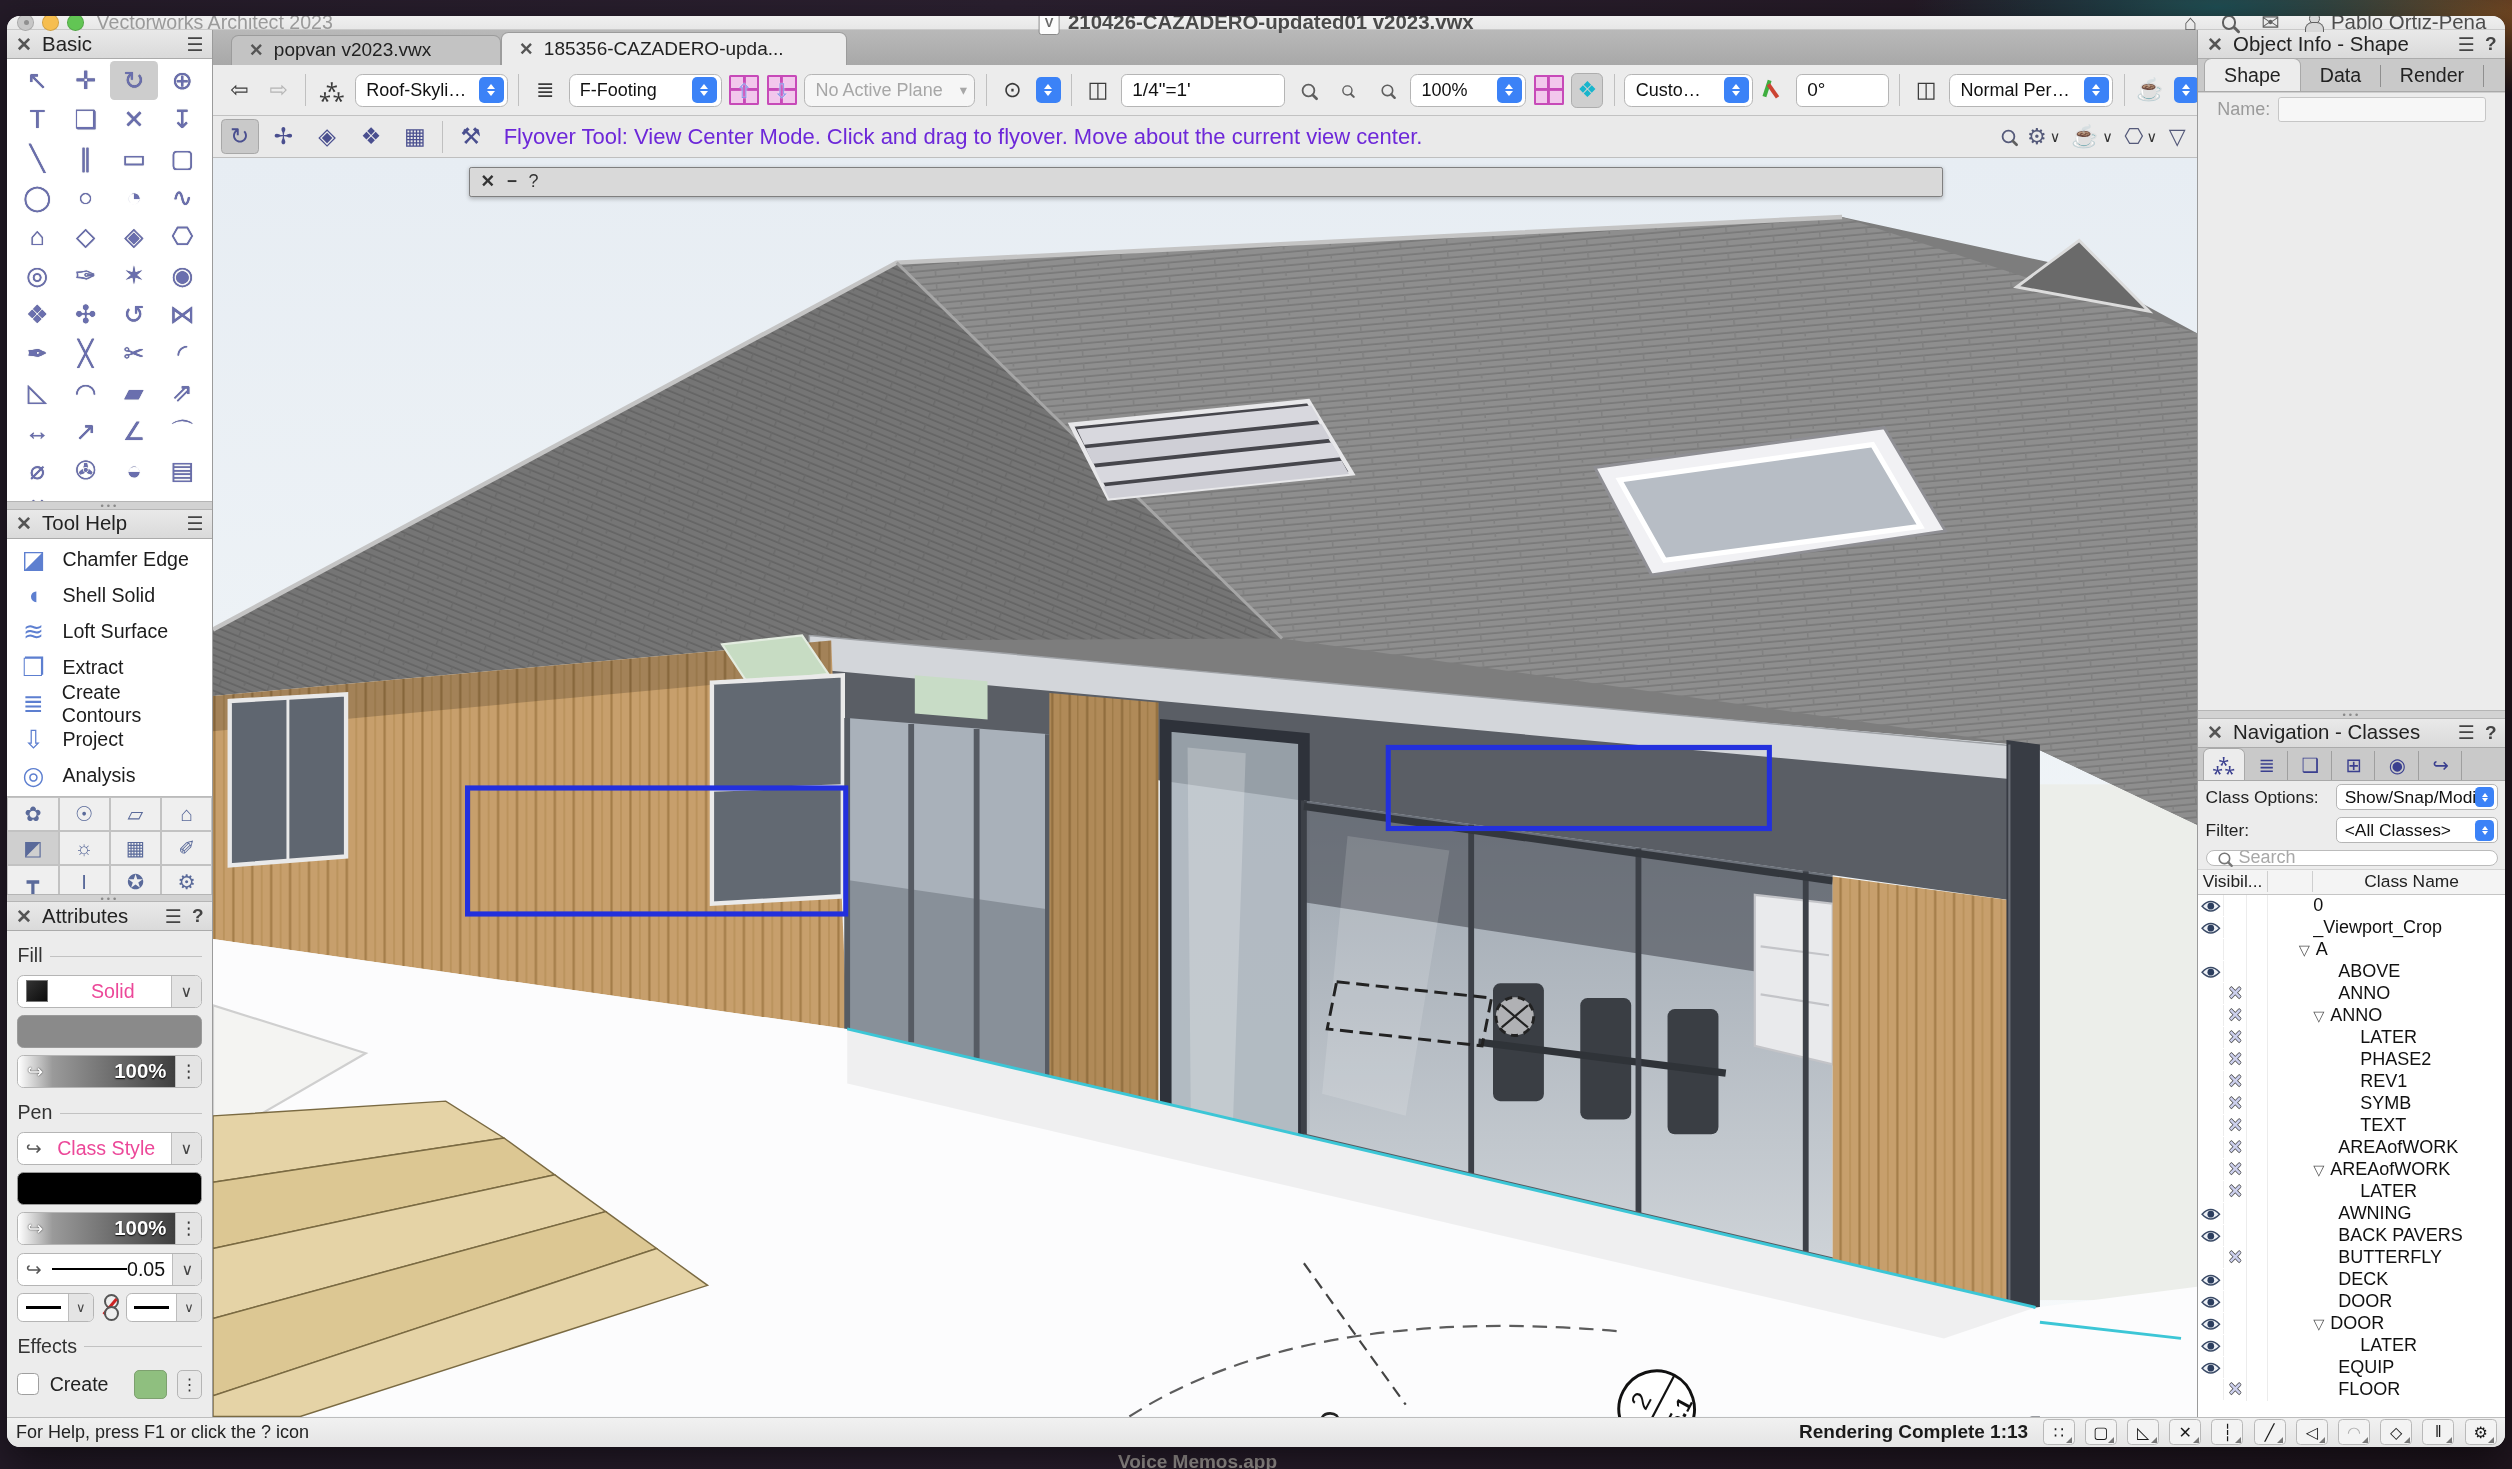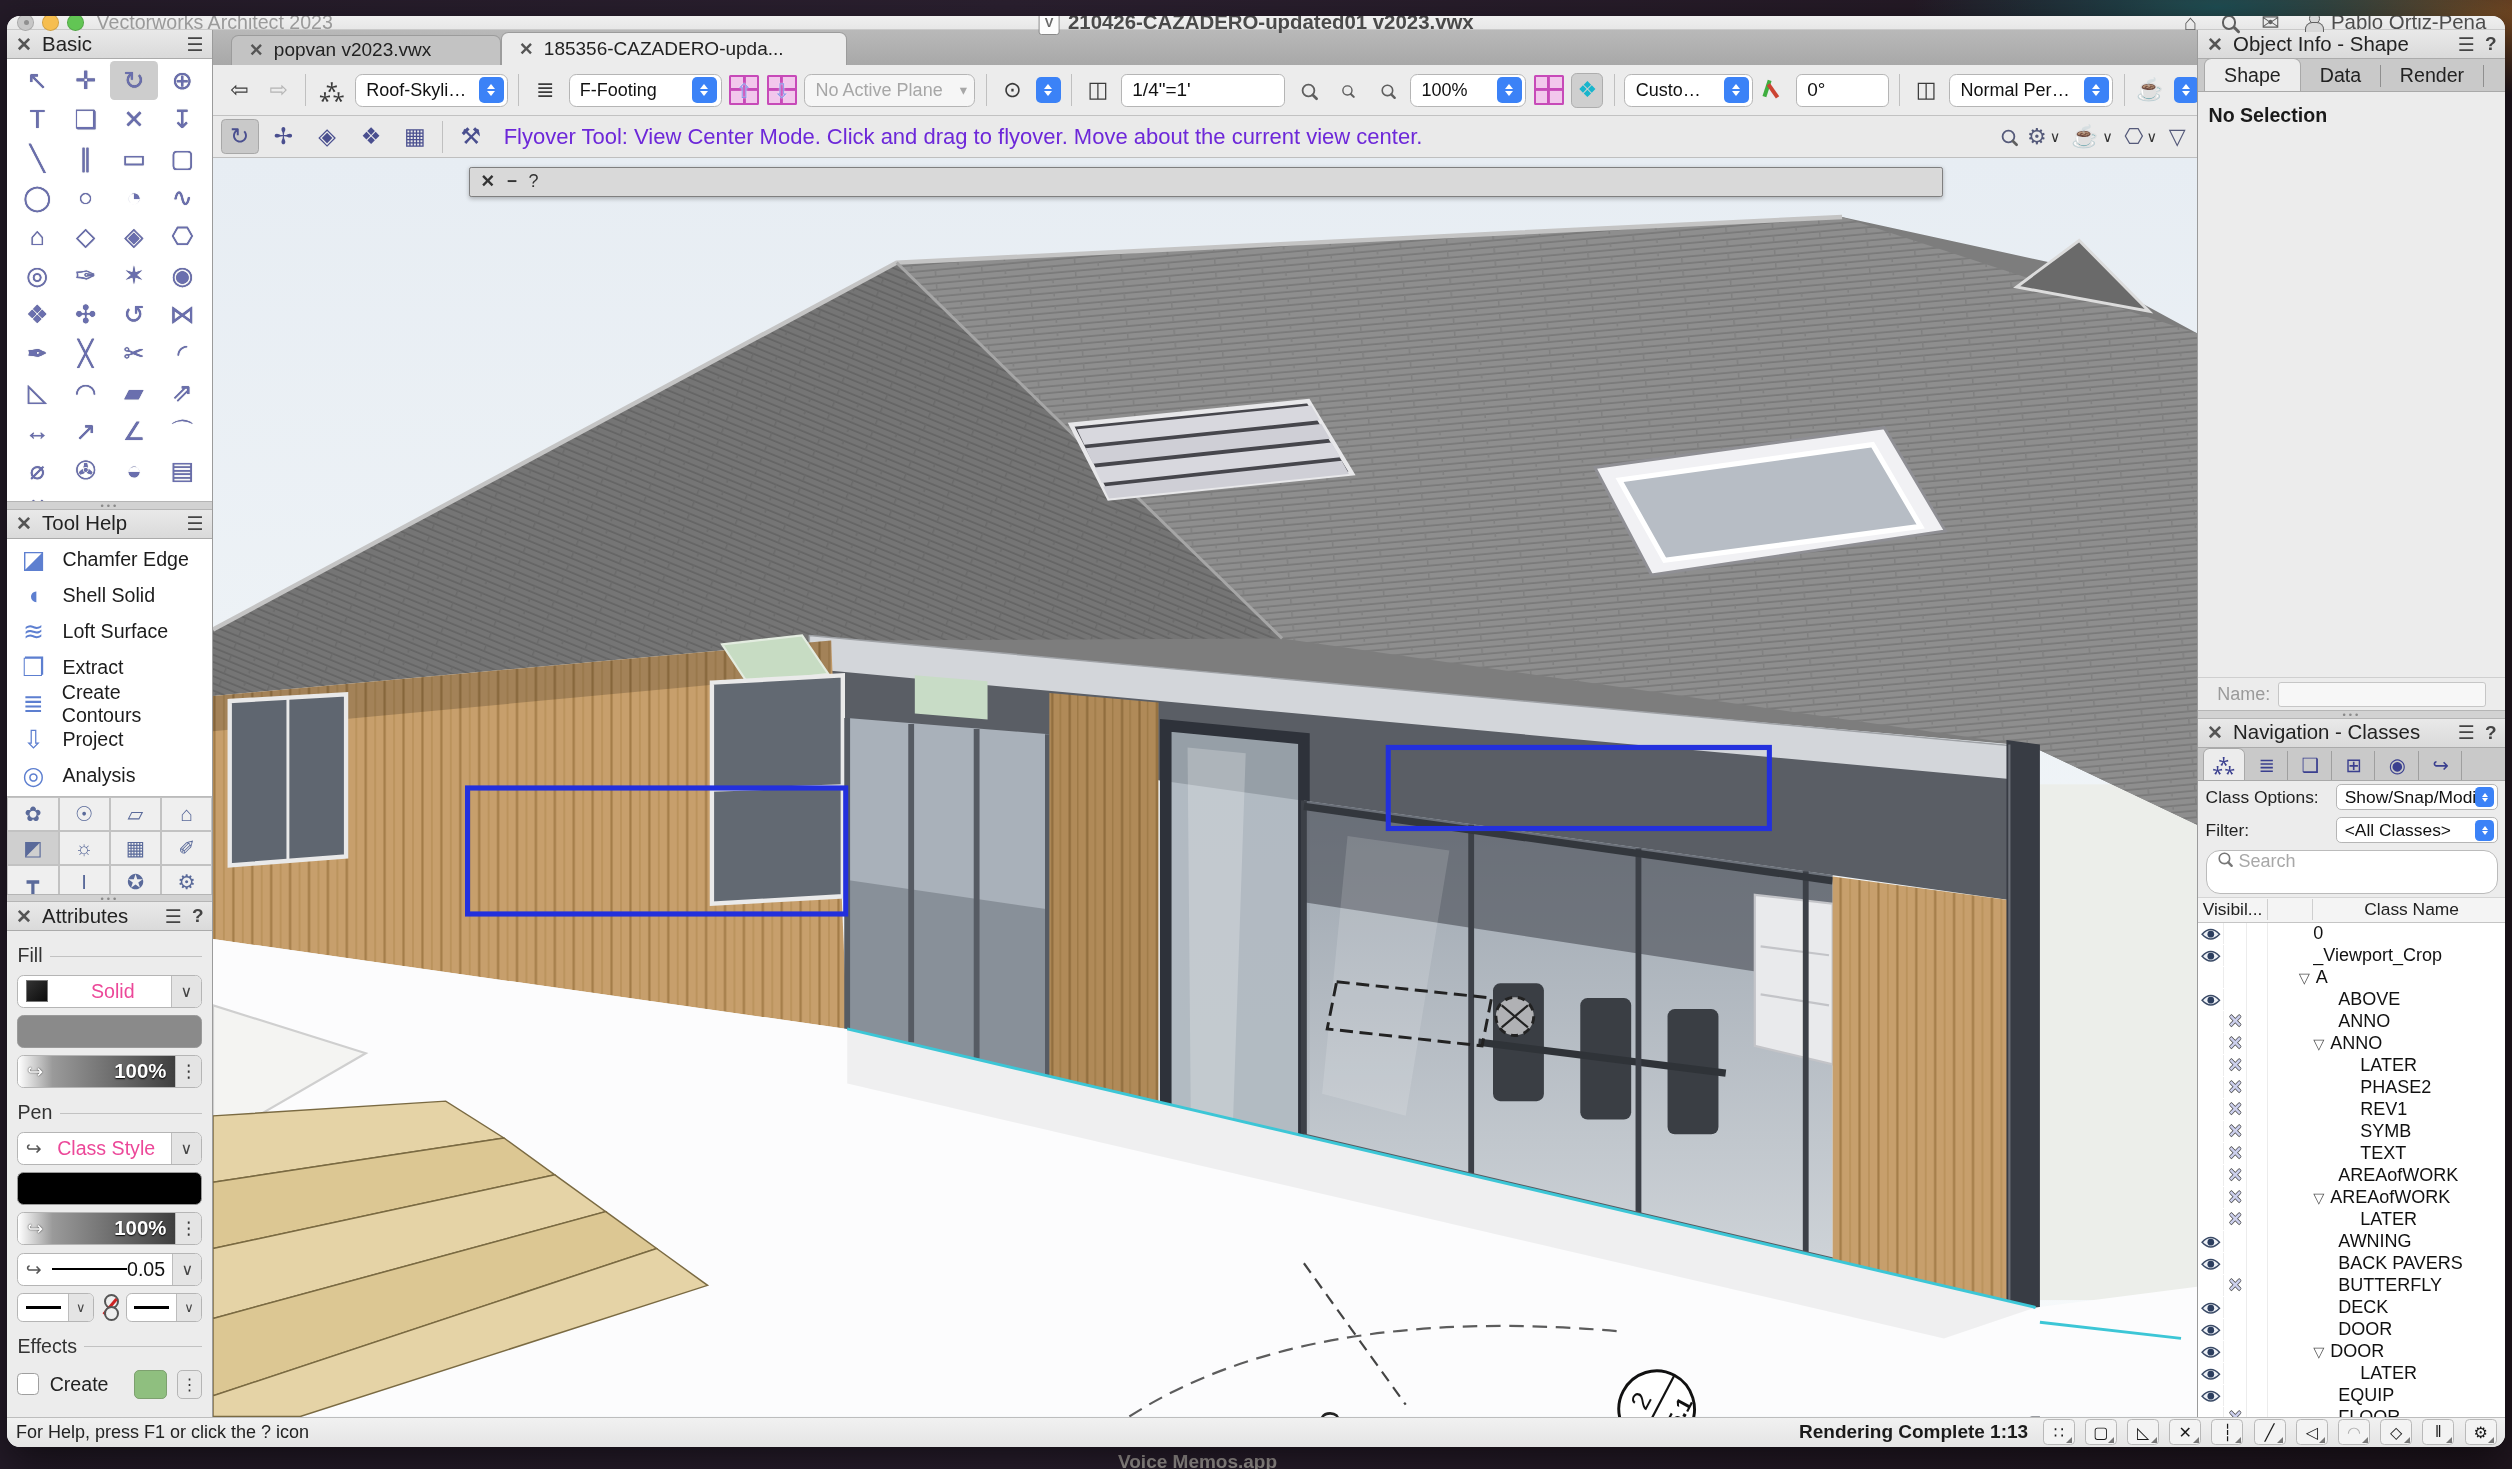--- a/index.html
+++ b/index.html
@@ -166,21 +166,21 @@
   .nav-tab{width:42px;height:29px;display:flex;align-items:center;justify-content:center;font-size:19.6px;color:#3a3f8f;border-right:0.7px solid #9f9f9f}
   .nav-tab.active{background:#ececec;border:0.7px solid #a9a9a9;border-bottom:none;border-radius:6.5px 6.5px 0 0;height:32px}
   .nav-opt{display:flex;align-items:center;padding:3.6px 7.3px;gap:5.8px}
   .nav-opt-label{font-size:17.4px;color:#222;width:125px;flex:none}
   .nav-dd{flex:1;height:26px;background:#fff;border:0.7px solid #b5b5b5;border-radius:5.1px;display:flex;align-items:center;overflow:hidden}
   .nav-dd .dd-text{flex:1;font-size:17.4px;color:#111;padding:0 7.3px;white-space:nowrap;overflow:hidden}
   .mini-stepper{width:19px;height:20.4px;background:#3b82f7;border-radius:4.4px;margin-right:2.9px;flex:none;display:flex;flex-direction:column;align-items:center;justify-content:center;gap:1.5px}
   .mini-stepper::before{content:"";border-left:3.6px solid transparent;border-right:3.6px solid transparent;border-bottom:4.4px solid #fff}
   .mini-stepper::after{content:"";border-left:3.6px solid transparent;border-right:3.6px solid transparent;border-top:4.4px solid #fff}
   .search-row{padding:2.9px 7.3px}
-  .search-box{height:44px;background:#fff;border:0.7px solid #bbb;border-radius:14px;display:flex;padding:0 10.2px;gap:7.3px}
+  .search-box{height:16px;background:#fff;border:0.7px solid #bbb;border-radius:14px;display:flex;align-items:center;padding:0 10.2px;gap:7.3px}
   .search-box .mag{transform:scale(.8);border-color:#777}
   .search-box .mag::after{background:#777}
   .search-ph{font-size:18px;color:#a8a8a8}
   .class-headers{height:26px;flex:none;display:flex;align-items:center;background:#f4f4f4;border-top:0.7px solid #d5d5d5;border-bottom:0.7px solid #c5c5c5;font-size:17.4px;color:#222}
   .ch-vis{width:70px;padding-left:4.4px;border-right:0.7px solid #cfcfcf}
   .ch-name{flex:1;padding-left:51px;border-left:0.7px solid #cfcfcf;margin-left:44px}
   .class-list{flex:1;background:#fff;overflow:hidden;position:relative}
   .class-row{display:flex;height:22px;align-items:center;font-size:18px;color:#111}
   .c-eye{width:25px;display:flex;align-items:center;justify-content:center}
   .c-x{width:23px;text-align:center;color:#cdd0ee;font-weight:bold;font-size:17.4px;
@@ -876,21 +876,20 @@
           <span class="pal-menu">☰</span>
           <span class="pal-help">?</span>
         </div>
         <div class="oi-tabs">
           <span class="oi-tab active">Shape</span>
           <span class="oi-tab">Data</span>
           <span class="oi-sep"></span>
           <span class="oi-tab">Render</span>
           <span class="oi-sep"></span>
         </div>
-        <div class="oi-body">No Selection</div>
         <div class="oi-name-row">
           <span class="oi-name-label">Name:</span>
           <span class="oi-name-input"></span>
         </div>
       </div>
       <div class="pal-handle">•••</div>
 
       <div class="nav-panel">
         <div class="pal-header">
           <span class="pal-close">✕</span>

